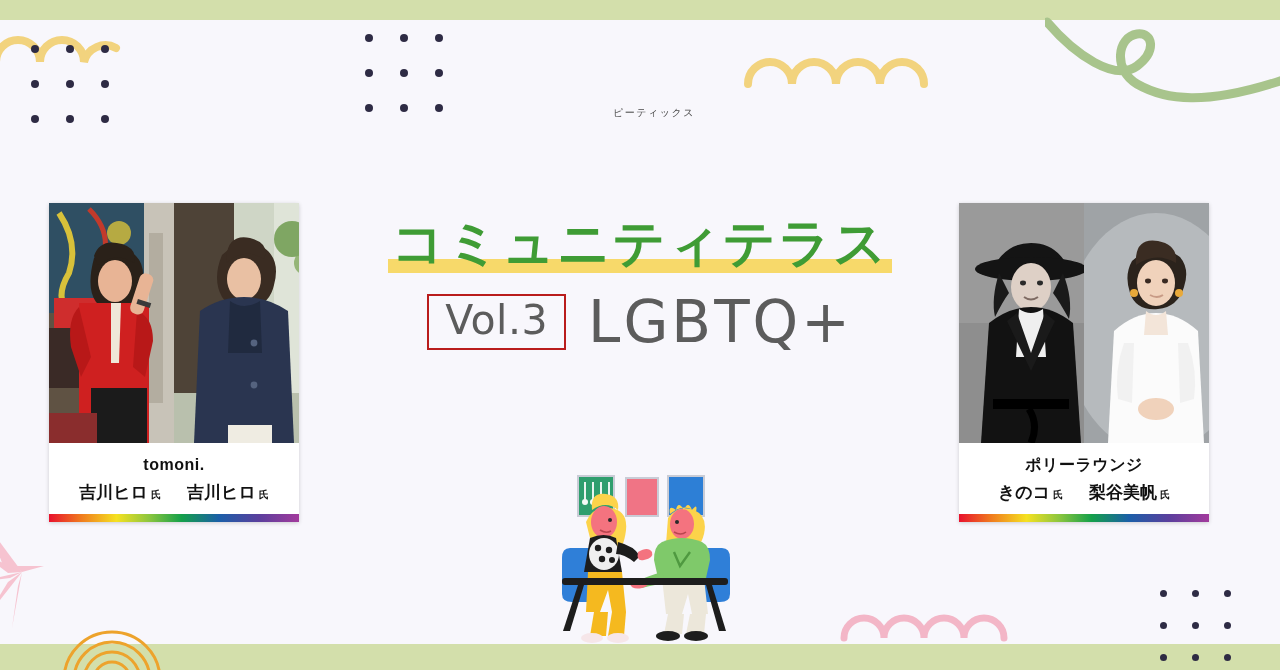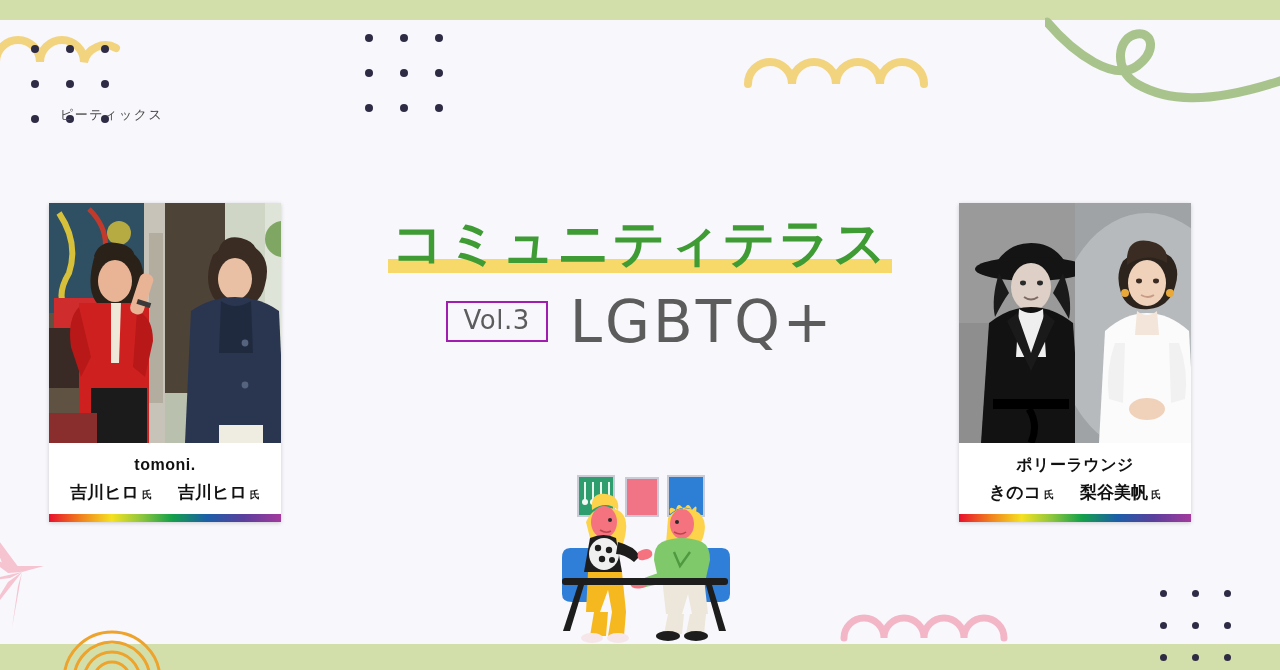--- a/index.html
+++ b/index.html
@@ -69,25 +69,25 @@
   .logo-word {
     font-family: "DejaVu Sans", sans-serif;
     font-size: 39px;
     font-weight: bold;
     color: #4a4a4a;
     letter-spacing: -0.5px;
     line-height: 1;
   }
   .logo-kana {
     margin-top: 3px;
-    font-size: 13px;
+    font-size: 10px;
     color: #4a4a4a;
     letter-spacing: 1.5px;
-    text-align: left;
-    padding-left: 60px;
+    text-align: center;
+    padding-left: 28px;
   }
 
   
   .center-col {
     position: absolute;
     left: 340px;
     top: 190px;
     width: 600px;
     text-align: center;
     margin-top: 26px;
@@ -118,23 +118,23 @@
   }
 
   .title-row {
     margin-top: 18px;
     display: flex;
     align-items: center;
     justify-content: center;
     gap: 22px;
   }
   .vol-box {
-    border: 2px solid #a21caf;
+    border: 2px solid #b91c1c;
     color: #5c5c5c;
-    font-size: 26px;
+    font-size: 41px;
     font-family: "DejaVu Sans", sans-serif;
     padding: 4px 16px 7px 16px;
     line-height: 1;
     letter-spacing: 0.5px;
   }
   .main-title {
     font-family: "DejaVu Sans", sans-serif;
     font-size: 58px;
     color: #5c5c5c;
     letter-spacing: 3px;
@@ -145,21 +145,21 @@
     font-family: "DejaVu Sans", sans-serif;
     font-size: 29px;
     color: #6b6b6b;
     letter-spacing: 0.5px;
   }
 
   
   .card {
     position: absolute;
     top: 203px;
-    width: 232px;
+    width: 250px;
     background: #ffffff;
     box-shadow: 0 1px 4px rgba(0,0,0,0.18);
     overflow: hidden;
   }
   .card-left { left: 49px; }
   .card-right { left: 959px; }
 
   .photos {
     display: flex;
     height: 240px;

